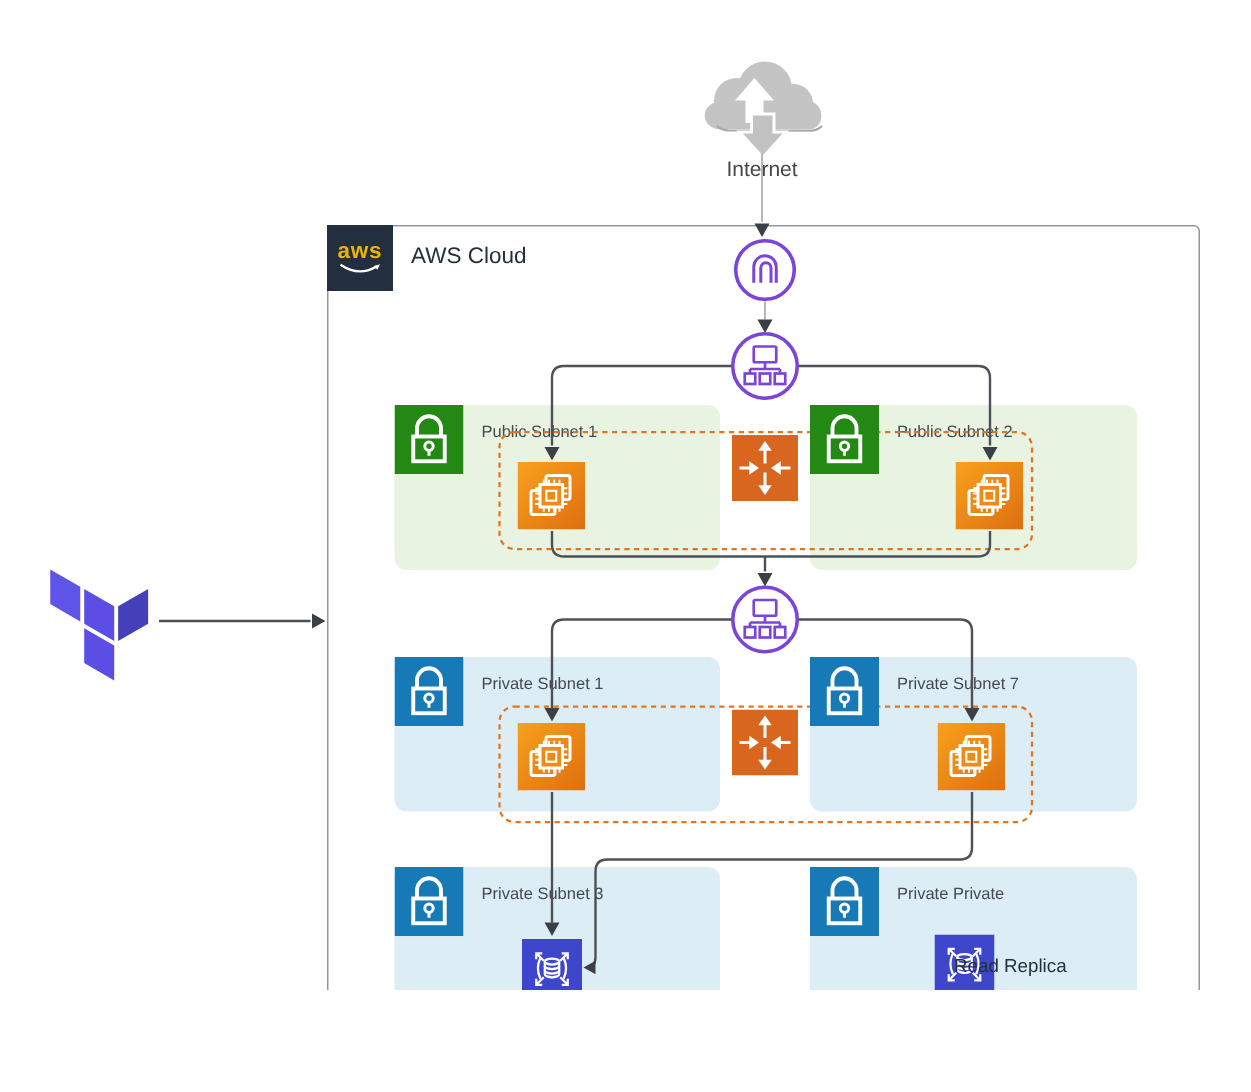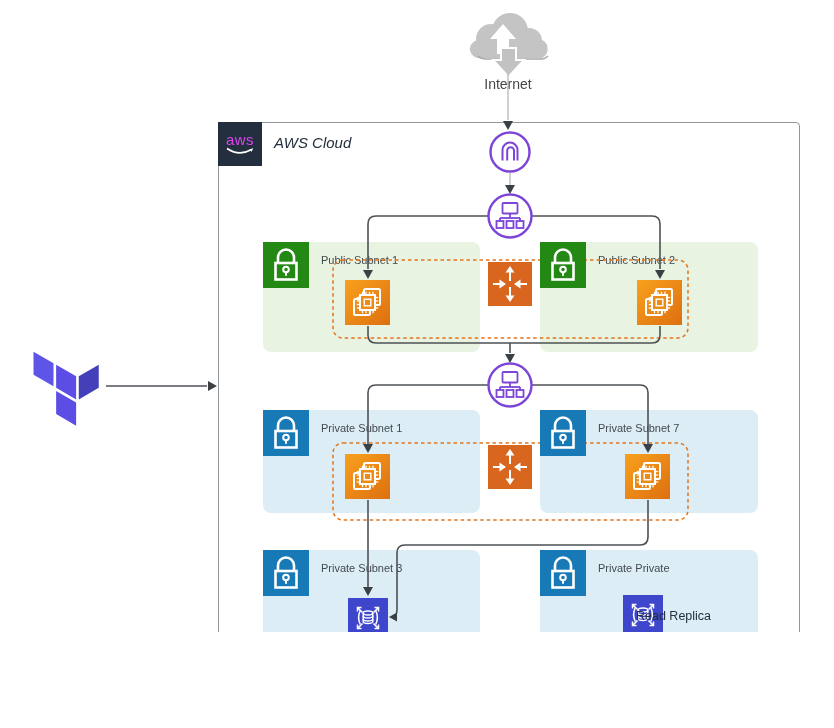--- a/index.html
+++ b/index.html
@@ -1,31 +1,32 @@
 <!DOCTYPE html>
 <html><head>
 <meta charset="utf-8">
 <style>
   html,body{margin:0;padding:0;background:#ffffff;}
   .canvas{
     position:relative;width:834px;height:632px;background:#ffffff;overflow:hidden;
     font-family:"Liberation Sans","DejaVu Sans",sans-serif;
+    margin-top:28px;
   }
   .abs{position:absolute;}
   .aws-cloud-box{
     position:absolute;left:218px;top:122px;width:582px;height:570px;
     border:1px solid #90989d;border-radius:4px;background:#ffffff;box-sizing:border-box;
   }
   .aws-logo{
     position:absolute;left:218px;top:122px;width:44px;height:44px;background:#232F3E;
     display:flex;flex-direction:column;align-items:center;justify-content:center;
   }
-  .aws-logo-text{color:#d946ef;font-weight:normal;font-size:15px;line-height:14px;letter-spacing:0.5px;}
+  .aws-logo-text{color:#eab308;font-weight:bold;font-size:15px;line-height:14px;letter-spacing:0.5px;}
   .aws-cloud-title{
-    position:absolute;left:274px;top:134px;font-size:15px;color:#232F3E;font-style:italic;
+    position:absolute;left:274px;top:134px;font-size:15px;color:#232F3E;
   }
   .subnet{
     position:absolute;border-radius:8px;box-sizing:border-box;
   }
   .subnet.public{background:#E8F3E2;}
   .subnet.private{background:#DDEDF6;}
   .subnet-label{
     position:absolute;font-size:11px;color:#424a50;white-space:nowrap;
   }
   .lock{position:absolute;width:46px;height:46px;}

